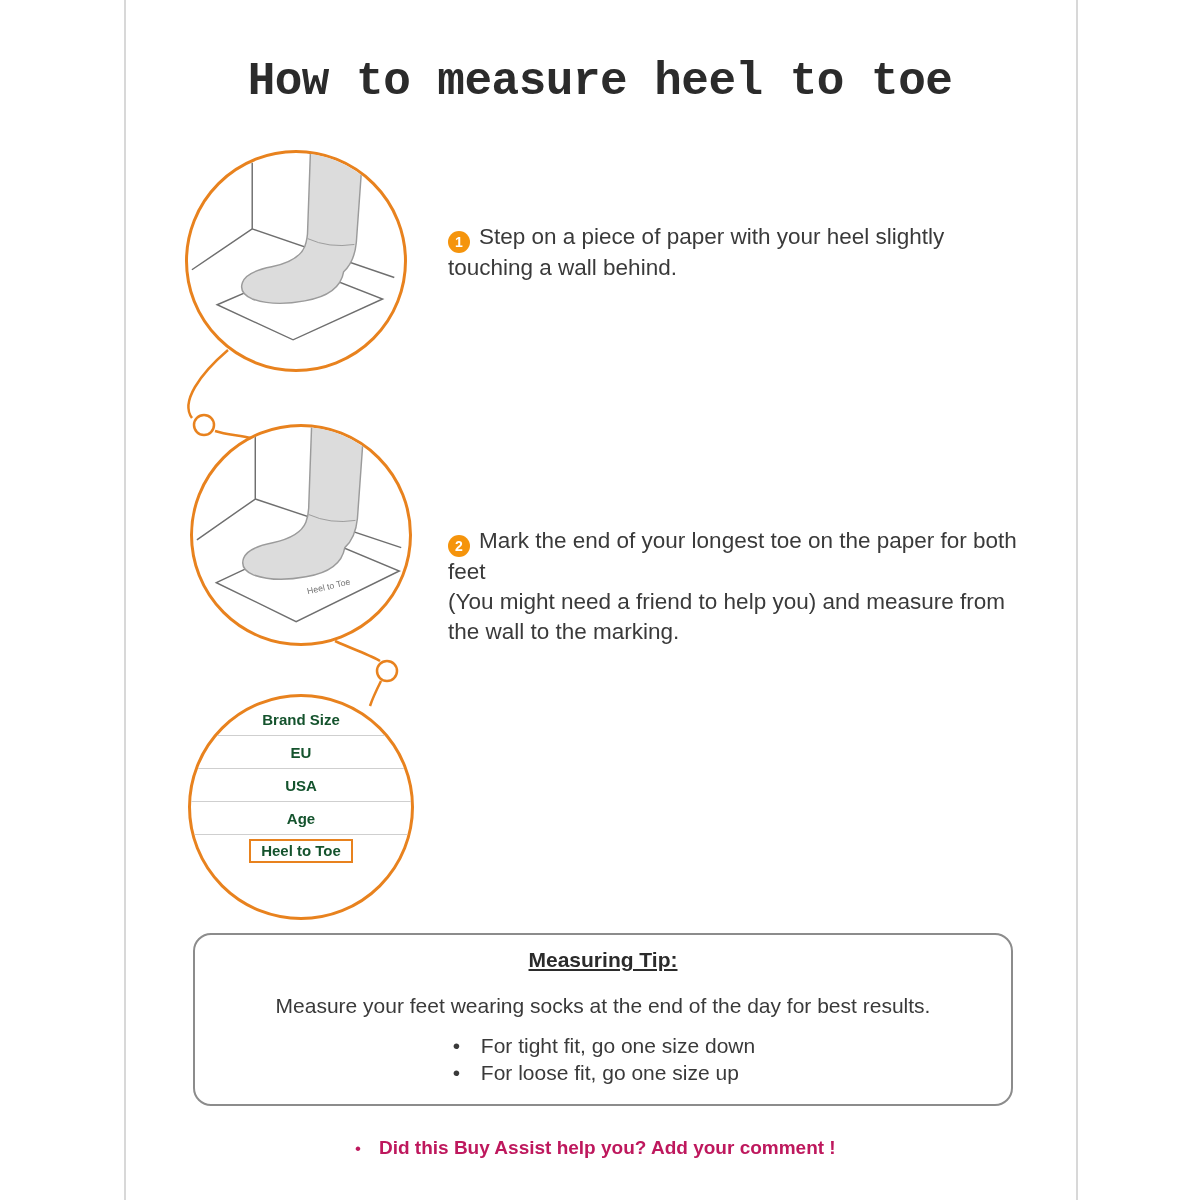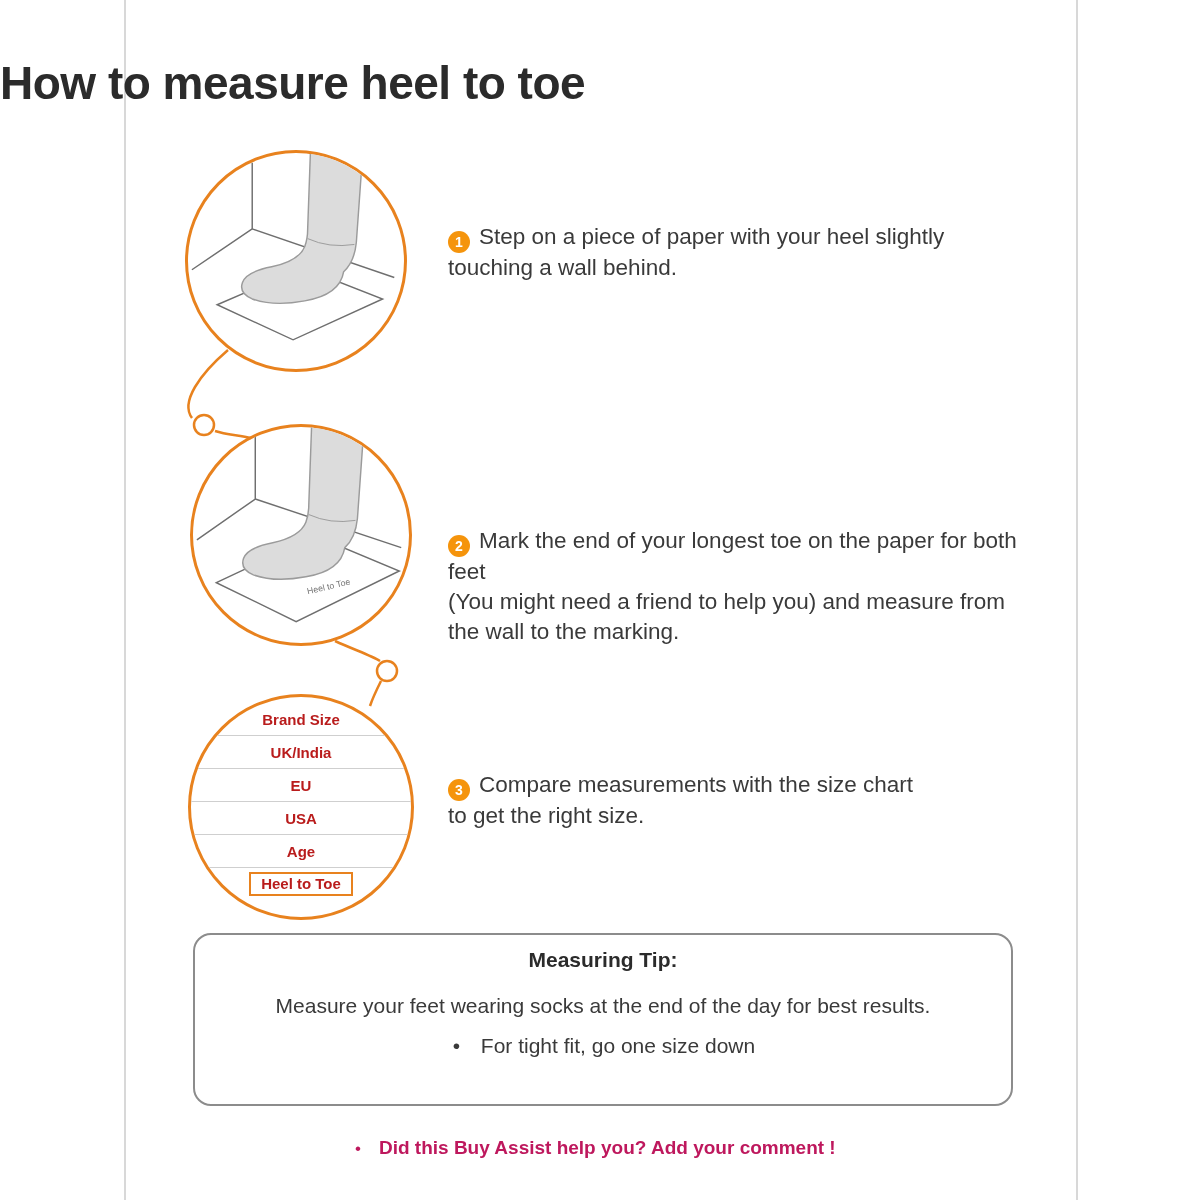--- a/index.html
+++ b/index.html
@@ -5,22 +5,22 @@
   html,body { margin:0; padding:0; background:#ffffff; }
   .canvas {
     position:relative; width:1200px; height:1200px; background:#ffffff;
     font-family:"Liberation Sans", sans-serif; overflow:hidden; color:#333;
   }
   .side-line { position:absolute; top:0; bottom:0; width:2px; background:#d8d8d8; }
   .side-line.left { left:124px; }
   .side-line.right { left:1076px; }
 
   .title {
-    position:absolute; left:0; right:0; top:56px; text-align:left;
-    font-size:46px; font-weight:700; color:#2b2b2b; letter-spacing:-0.5px;
+    position:absolute; left:0; right:0; top:56px; text-align:center;
+    font-size:46px; font-weight:700; color:#2b2b2b; letter-spacing:-0.5px;font-family:Liberation Mono, monospace;
   }
 
   .circle {
     position:absolute; border:3px solid #E8821E; border-radius:50%;
     background:#fff; overflow:hidden; box-sizing:border-box;
   }
   #circle1 { left:185px; top:150px; width:222px; height:222px; }
   #circle2 { left:190px; top:424px; width:222px; height:222px; }
   #circle3 { left:188px; top:694px; width:226px; height:226px; }
   .circle svg { position:absolute; left:0; top:0; width:100%; height:100%; }
@@ -33,34 +33,34 @@
     display:inline-flex; width:22px; height:22px; border-radius:50%;
     background:#F5940C; color:#fff; font-size:14px; font-weight:700;
     align-items:center; justify-content:center; margin-right:9px;
     vertical-align:-3px;
   }
   .step-text { white-space:pre-line; }
 
   .chart-rows { position:absolute; left:0; right:0; top:6px; }
   .chart-row {
     height:32px; display:flex; align-items:center; justify-content:center;
-    font-size:15px; font-weight:700; color:#b91c1c;
+    font-size:15px; font-weight:700; color:#14532d;
     border-bottom:1px solid #cfcfcf;
   }
   .chart-row:last-child { border-bottom:none; }
   .hl-box { border:2px solid #E8821E; padding:1px 10px 2px; background:#fff; }
 
   .connectors { position:absolute; left:0; top:0; width:1200px; height:1200px; pointer-events:none; }
 
   .tipbox {
     position:absolute; left:193px; top:933px; width:820px; height:173px;
     border:2px solid #8c8c8c; border-radius:18px; box-sizing:border-box;
     text-align:center; color:#3a3a3a;
   }
-  .tip-title { margin-top:13px; font-size:21px; font-weight:700; color:#2b2b2b; }
+  .tip-title { margin-top:13px; font-size:21px; font-weight:700; color:#2b2b2b;text-decoration:underline; }
   .tip-line { margin-top:22px; font-size:21px; }
   .tip-bullets { display:inline-block; text-align:left; margin-top:14px; font-size:21px; }
   .tip-bullet { line-height:27px; }
   .tip-bullet .dot { display:inline-block; width:28px; text-align:left; padding-left:2px; }
 
   .footer-note {
     position:absolute; left:355px; top:1137px; font-size:19px; font-weight:700;
     color:#be185d;
   }
   .footer-note .dot { font-weight:400; margin-right:18px; font-size:17px; }
@@ -106,23 +106,20 @@
       <text class="htt-label" transform="translate(118,172) rotate(-13)">Heel to Toe</text>
     </svg>
   </div>
 
   <div class="circle" id="circle3">
     <div class="chart-rows">
       <div class="chart-row">
           <span>Brand Size</span>
         </div>
       <div class="chart-row">
-          <span>UK/India</span>
-        </div>
-      <div class="chart-row">
           <span>EU</span>
         </div>
       <div class="chart-row">
           <span>USA</span>
         </div>
       <div class="chart-row">
           <span>Age</span>
         </div>
       <div class="chart-row">
           <span class="hl-box">Heel to Toe</span>
@@ -143,31 +140,28 @@
     <span class="badge">1</span><span class="step-text">Step on a piece of paper with your heel slightly
 touching a wall behind.</span>
   </div>
 
   <div class="step" id="step2">
     <span class="badge">2</span><span class="step-text">Mark the end of your longest toe on the paper for both feet
 (You might need a friend to help you) and measure from
 the wall to the marking.</span>
   </div>
 
-  <div class="step" id="step3">
-    <span class="badge">3</span><span class="step-text">Compare measurements with the size chart
-to get the right size.</span>
-  </div>
 
   <div class="tipbox">
     <div class="tip-title">Measuring Tip:</div>
     <div class="tip-line">Measure your feet wearing socks at the end of the day for best results.</div>
     <div>
       <div class="tip-bullets">
         <div class="tip-bullet"><span class="dot">•</span><span>For tight fit, go one size down</span></div>
+        <div class="tip-bullet"><span class="dot">•</span><span>For loose fit, go one size up</span></div>
       </div>
     </div>
   </div>
 
   <div class="footer-note">
     <span class="dot">•</span><span>Did this Buy Assist help you? Add your comment !</span>
   </div>
 
 </div>
 

